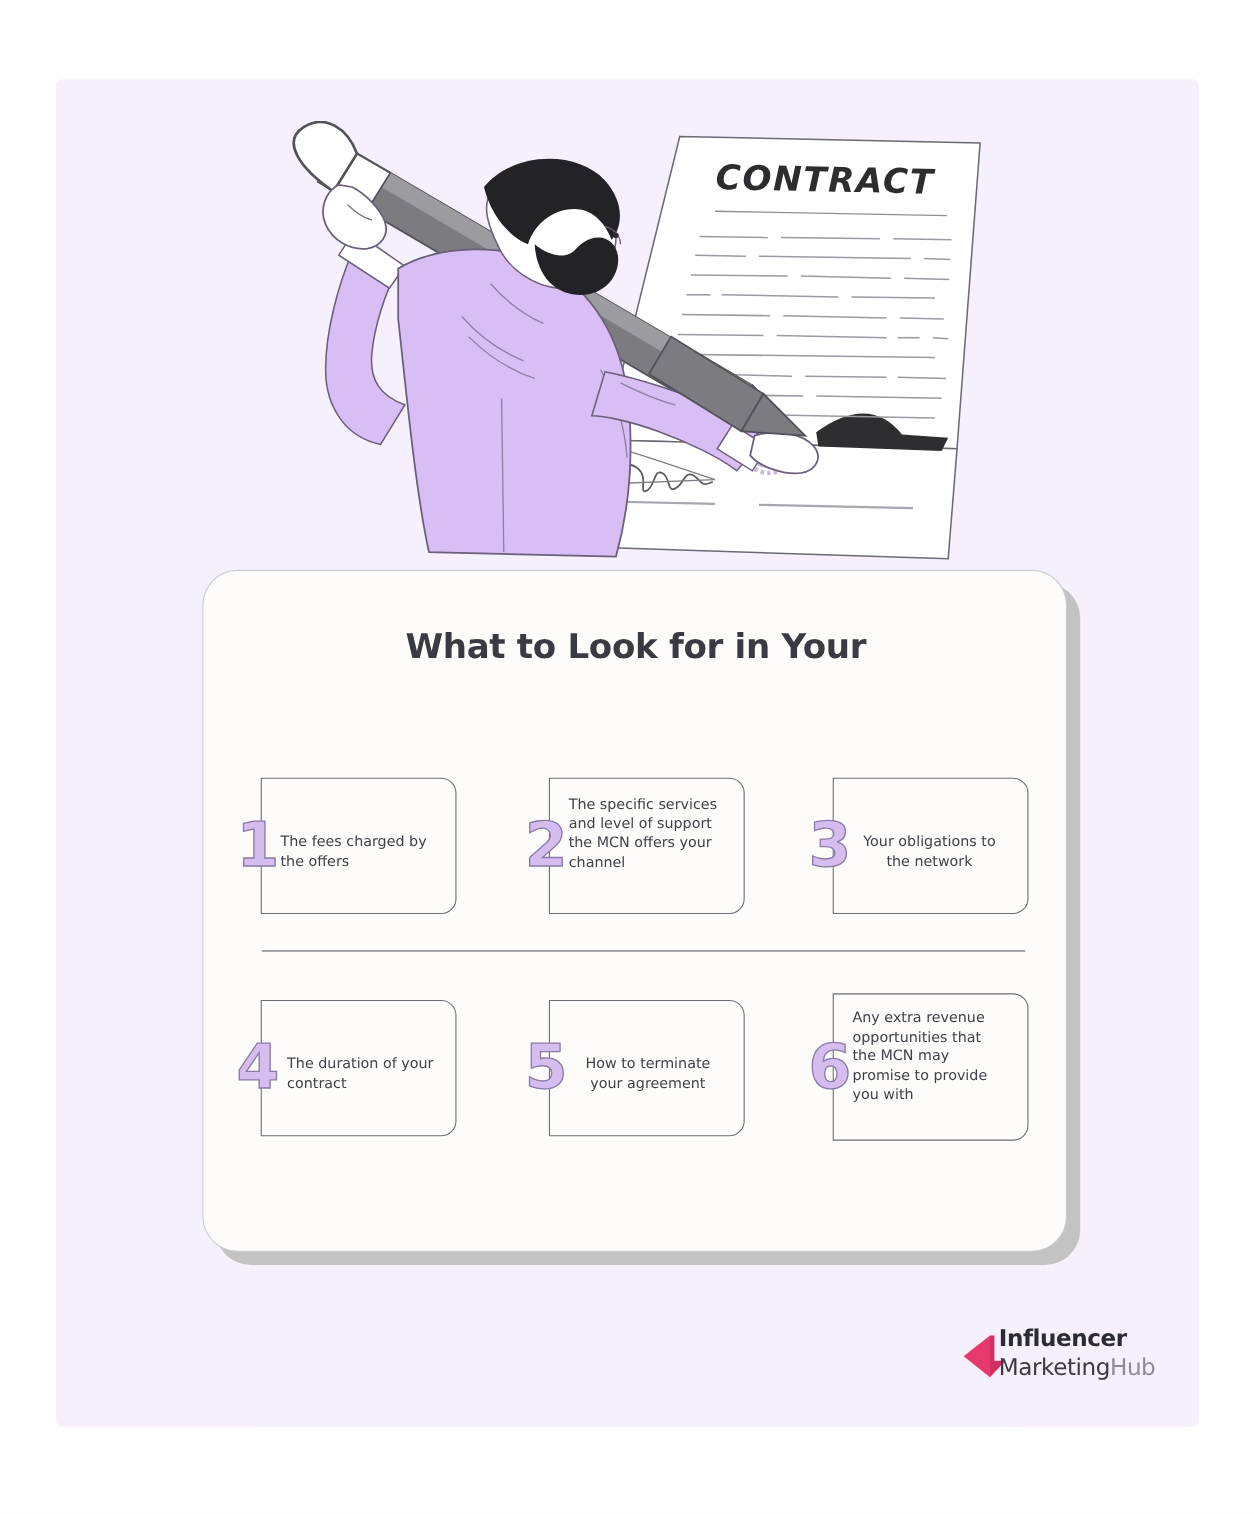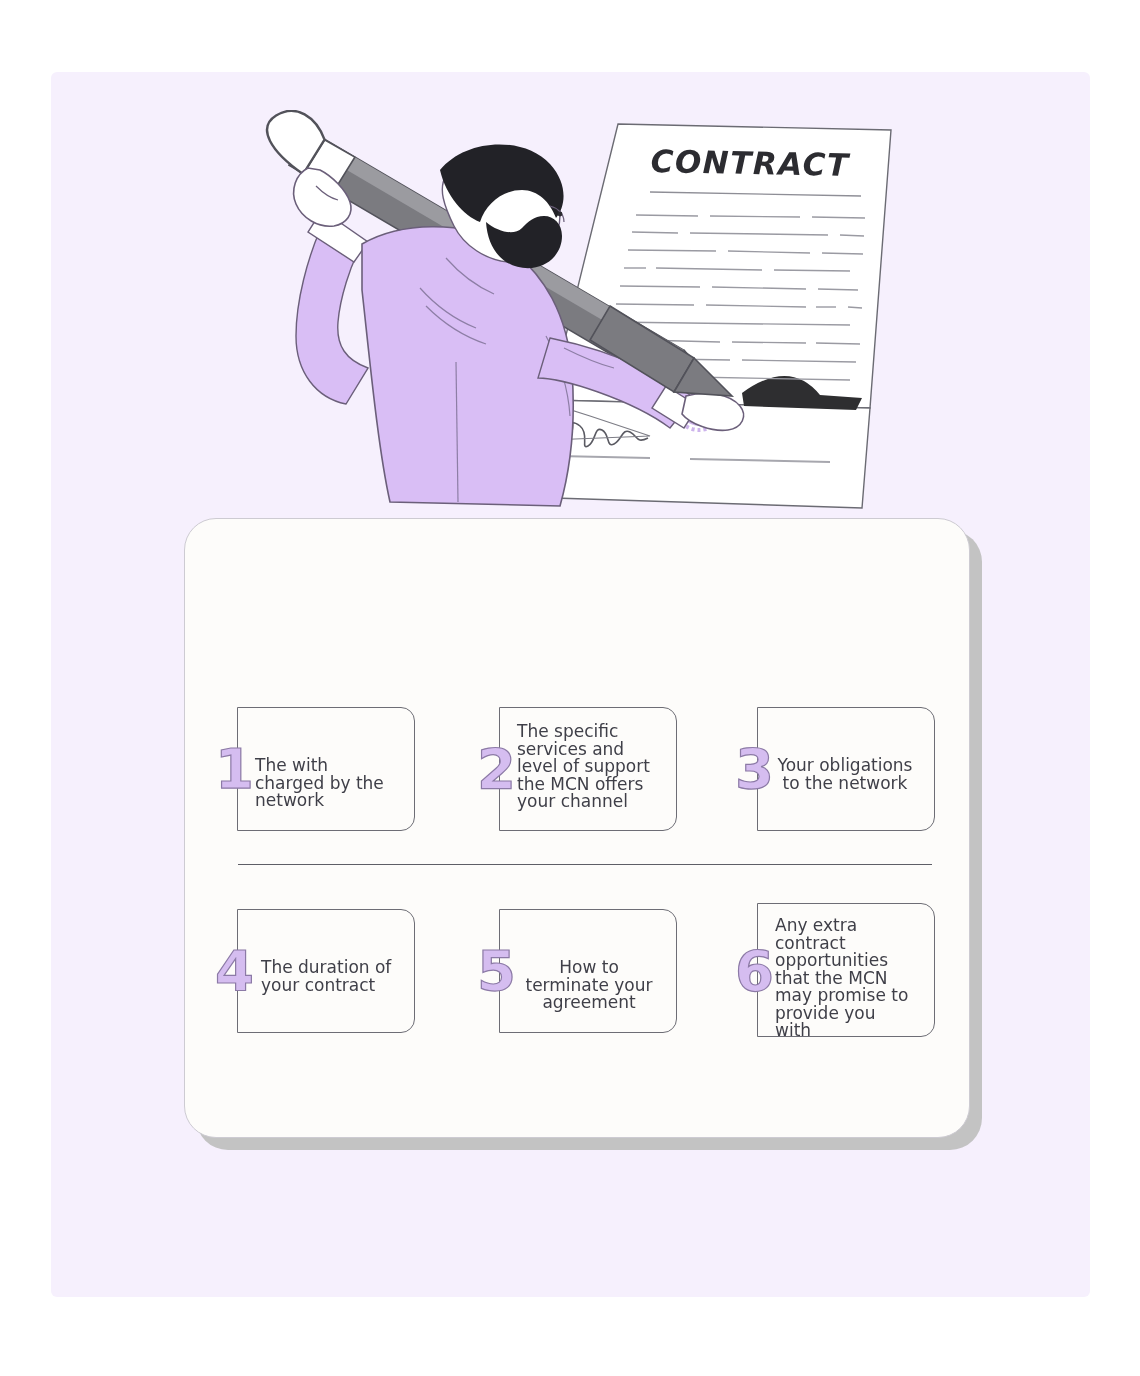--- a/index.html
+++ b/index.html
@@ -89,21 +89,21 @@
     position: absolute;
     width: 178px;
     background: #fdfcfa;
     border: 1.4px solid #6d6d75;
     border-radius: 0 14px 14px 0;
   }
 
   .step-text {
     position: absolute;
     font-family: "DejaVu Sans", sans-serif;
-    font-size: 17px;
+    font-size: 13px;
     line-height: 17.5px;
     color: #3f3f48;
     width: 136px;
   }
 
   .step-num {
     position: absolute;
     font-family: "DejaVu Sans", sans-serif;
     font-weight: bold;
     font-size: 56px;
@@ -296,52 +296,63 @@
         <circle cx="310" cy="104" r="2.4" fill="#2b2b31"></circle>
       </g>
     </svg>
   </div>
 
   <div class="card-shadow"></div>
 
   <div class="card">
 
     <div class="card-title">
+      <span class="t-line">What to Look for in Your</span>
     </div>
 
     <div class="steps">
 
       <div class="connector" style="left:412px; top:282px; width:66px;"></div>
       <div class="connector" style="left:674px; top:282px; width:66px;"></div>
       <div class="connector" style="left:412px; top:486px; width:66px;"></div>
       <div class="connector" style="left:674px; top:486px; width:66px;"></div>
 
       <div class="divider"></div>
 
       <div class="step" style="left:52px; top:188px; height:124px;"></div>
       <div class="step-num" style="left:30px; top:222px;">1</div>
-      <div class="step-text" style="left:70px; top:238px;">The with charged by the network</div>
+      <div class="step-text" style="left:70px; top:238px;">The fees charged by the offers</div>
 
       <div class="step" style="left:314px; top:188px; height:124px;"></div>
       <div class="step-num" style="left:292px; top:222px;">2</div>
       <div class="step-text" style="left:332px; top:204px;">The specific services and level of support the MCN offers your channel</div>
 
       <div class="step" style="left:572px; top:188px; height:124px;"></div>
       <div class="step-num" style="left:550px; top:222px;">3</div>
       <div class="step-text" style="left:592px; top:238px;text-align:center;">Your obligations to the network</div>
 
       <div class="step" style="left:52px; top:390px; height:124px;"></div>
       <div class="step-num" style="left:30px; top:424px;">4</div>
       <div class="step-text" style="left:76px; top:440px;">The duration of your contract</div>
 
       <div class="step" style="left:314px; top:390px; height:124px;"></div>
       <div class="step-num" style="left:292px; top:424px;">5</div>
       <div class="step-text" style="left:336px; top:440px;text-align:center;">How to terminate your agreement</div>
 
       <div class="step" style="left:572px; top:384px; height:134px;"></div>
       <div class="step-num" style="left:550px; top:424px;">6</div>
-      <div class="step-text" style="left:590px; top:398px;">Any extra contract opportunities that the MCN may promise to provide you with</div>
+      <div class="step-text" style="left:590px; top:398px;">Any extra revenue opportunities that the MCN may promise to provide you with</div>
 
     </div>
   </div>
 
+  <div class="logo">
+    <svg class="logo-mark" viewBox="0 0 42 44">
+      <path d="M2,21 L26,2 L26,40 Z" fill="#e63a6e"></path>
+      <path d="M26,2 L26,40 L40,25 L30,25 L30,2 Z" fill="#d42f62"></path>
+    </svg>
+    <div class="logo-text">
+      <span class="logo-l1">Influencer</span>
+      <span class="logo-l2"><span>Marketing</span><span class="hub">Hub</span></span>
+    </div>
+  </div>
 
 </div>
 
 </body></html>

